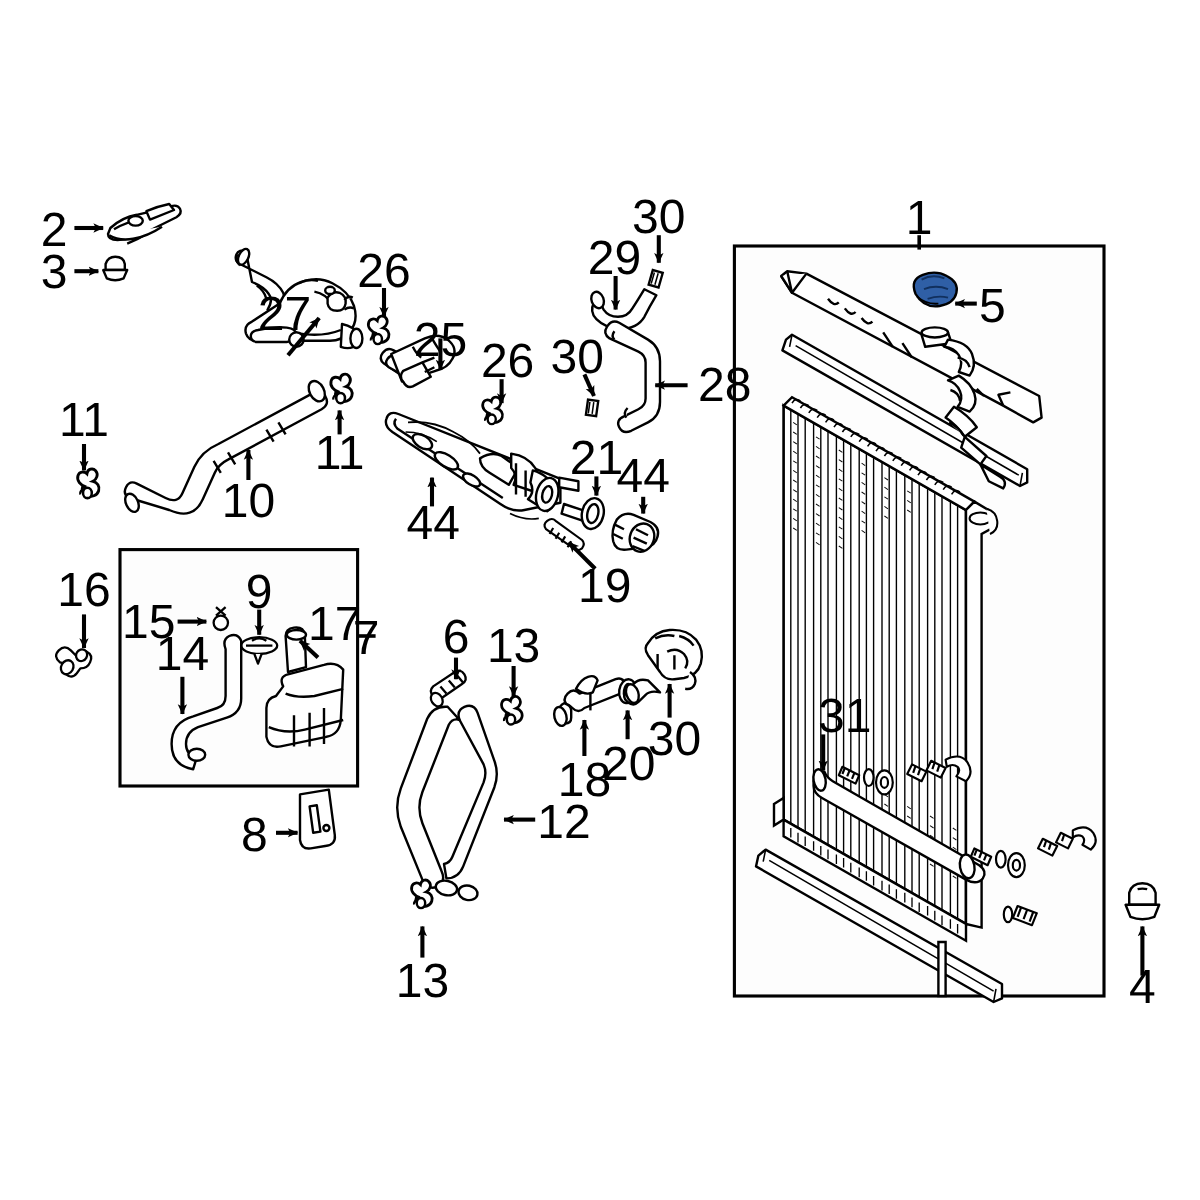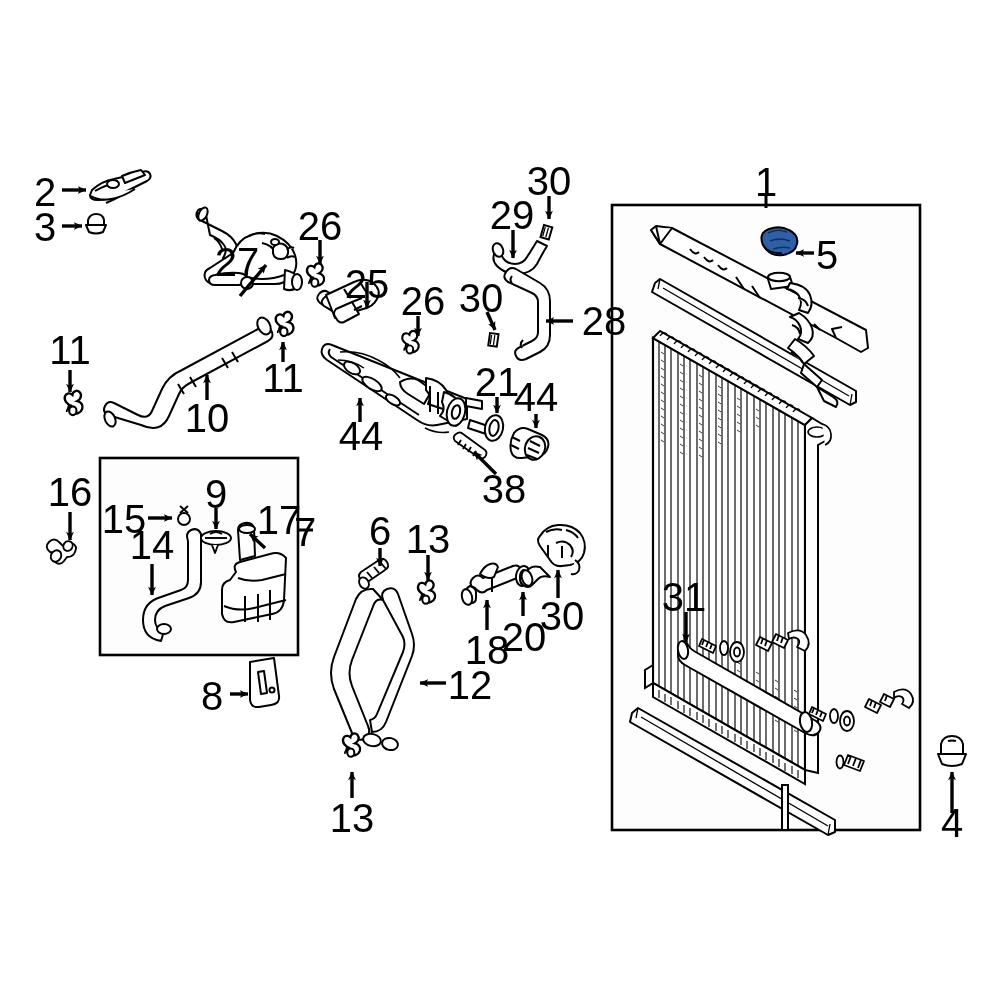--- a/index.html
+++ b/index.html
@@ -460,26 +460,26 @@
 <div class="callout-label cl-c" style="left:428px;top:539px;">13</div>
 <div class="callout-label cl-c" style="left:352px;top:818px;">13</div>
 <div class="callout-label cl-c" style="left:152px;top:545px;">14</div>
 <div class="callout-label cl-c" style="left:124px;top:519px;">15</div>
 <div class="callout-label cl-c" style="left:70px;top:492px;text-align:right;">16</div>
 <div class="callout-label cl-c" style="left:279px;top:520px;">17</div>
 <div class="callout-label cl-c" style="left:487px;top:650px;">18</div>
 <div class="callout-label cl-c" style="left:524px;top:637px;">20</div>
 <div class="callout-label cl-c" style="left:562px;top:616px;">30</div>
 <div class="callout-label cl-c" style="left:497px;top:382px;">21</div>
-<div class="callout-label cl-c" style="left:504px;top:489px;">38</div>
+<div class="callout-label cl-c" style="left:504px;top:489px;">19</div>
 <div class="callout-label cl-c" style="left:536px;top:397px;">44</div>
 <div class="callout-label cl-c" style="left:361px;top:436px;">44</div>
 <div class="callout-label cl-c" style="left:367px;top:266px;margin-top:18px;">25</div>
 <div class="callout-label cl-c" style="left:320px;top:226px;">26</div>
 <div class="callout-label cl-c" style="left:423px;top:301px;">26</div>
 <div class="callout-label cl-c" style="left:222px;top:262px;margin-left:15px;">27</div>
 <div class="callout-label cl-c" style="left:604px;top:321px;">28</div>
 <div class="callout-label cl-c" style="left:512px;top:215px;">29</div>
 <div class="callout-label cl-c" style="left:549px;top:181px;">30</div>
 <div class="callout-label cl-c" style="left:481px;top:298px;">30</div>
-<div class="callout-label cl-c" style="left:684px;top:597px;">31</div>
+<div class="callout-label cl-c" style="left:704px;top:597px;">31</div>
 
 </div>
 
 </body></html>

